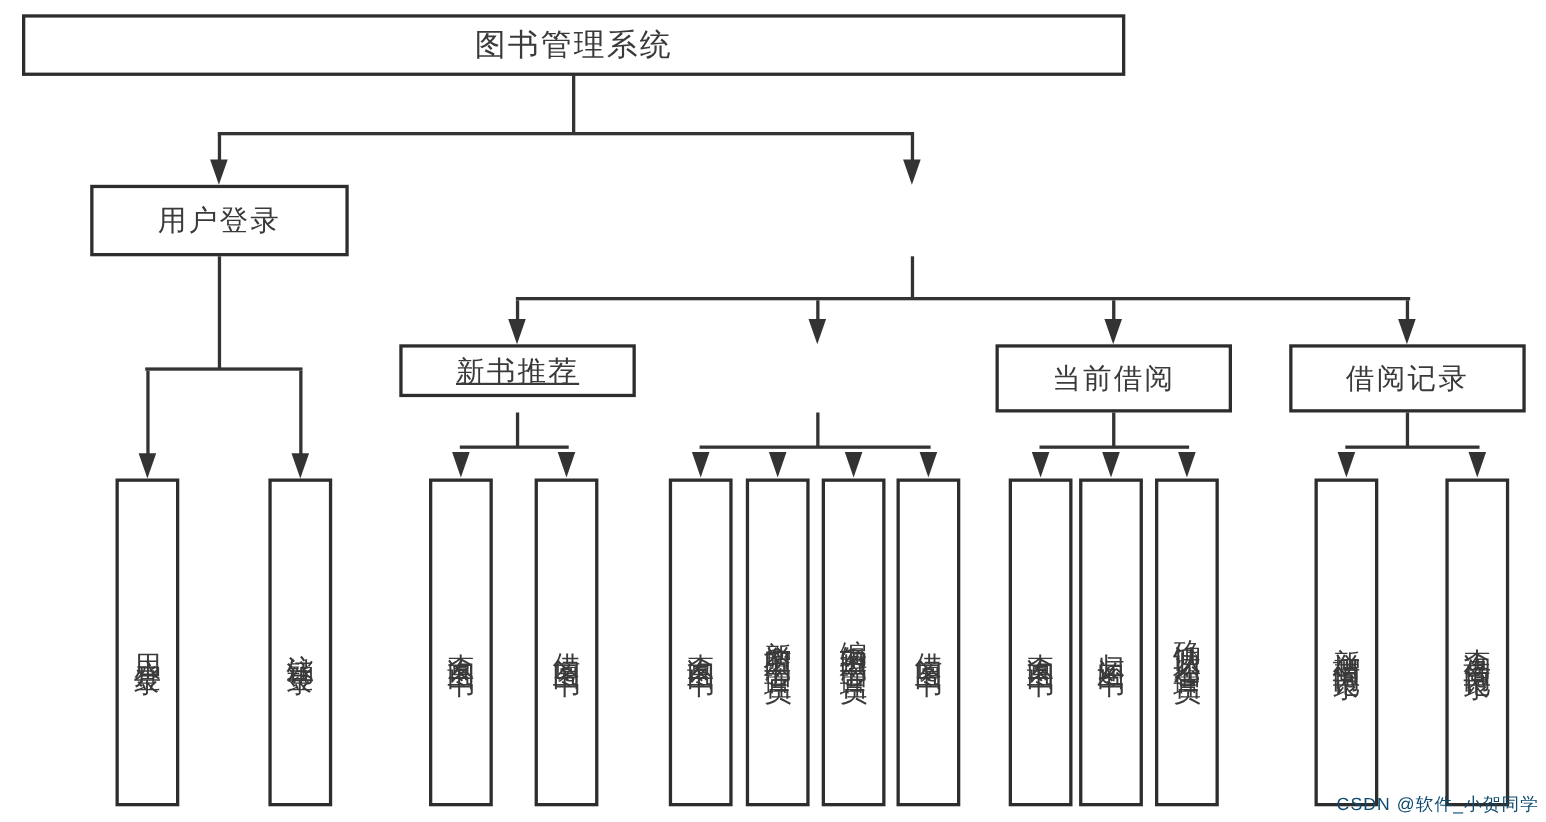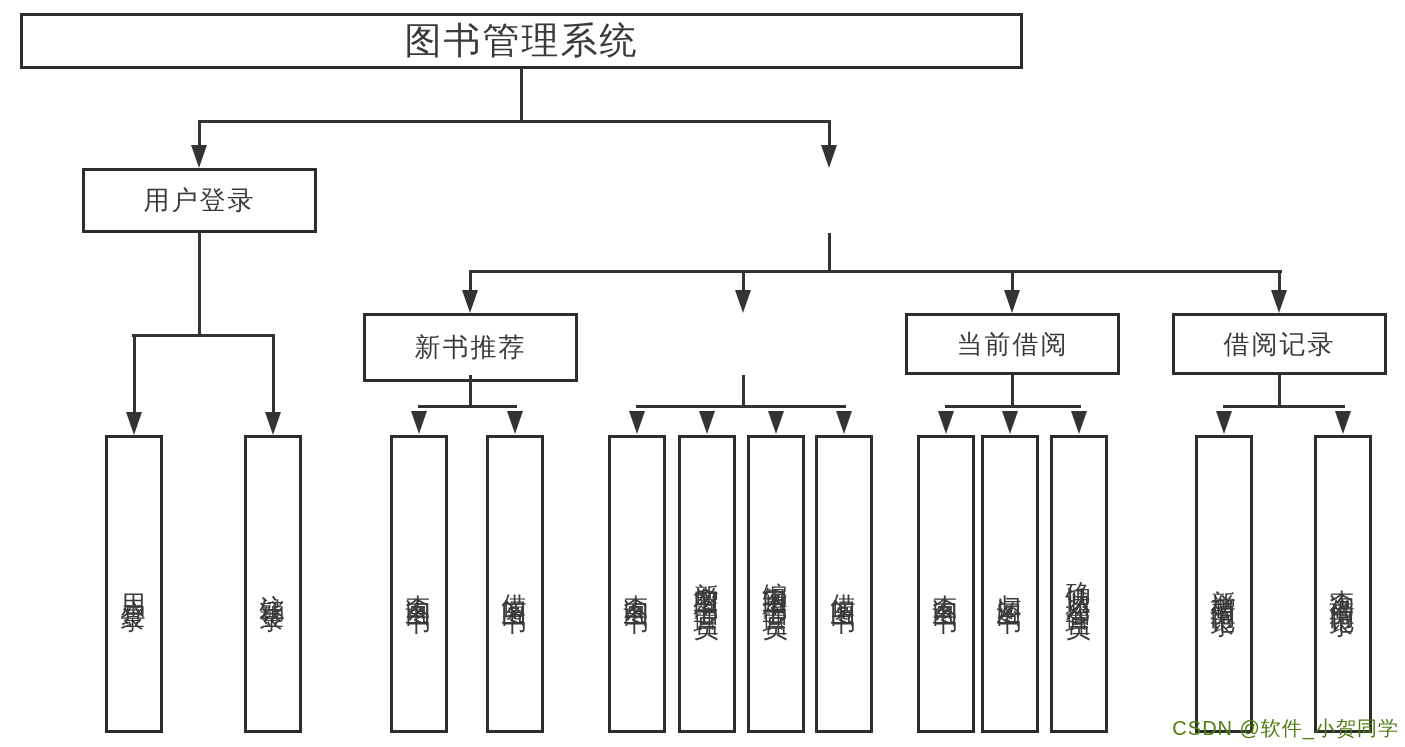--- a/index.html
+++ b/index.html
@@ -17,43 +17,43 @@
     box-sizing:border-box;
     border:3px solid #2d2d2d;
     background:#ffffff;
     display:flex;
     align-items:center;
     justify-content:center;
     text-align:center;
     color:#3a3a3a;
   }
   .h-node{ font-size:26px; letter-spacing:2px; }
-  #root-box{ font-size:37px; }
+  #root-box{ font-size:28px; }
   .v-node{
     writing-mode:vertical-rl;
     text-orientation:mixed;
     font-size:25px;
     letter-spacing:5px;
     top:435px; width:58px; height:298px;
   }
   
   .vl{ position:absolute; width:3px; background:#333333; }
   .hl{ position:absolute; height:3px; background:#333333; }
   .ar{
     position:absolute; width:0; height:0;
     border-left:8px solid transparent;
     border-right:8px solid transparent;
     border-top:23px solid #333333;
   }
   
   #watermark{
     position:absolute;
     right:6px; bottom:5px;
-    font-size:20px;
-    color:#4d7c0f;
+    font-size:16px;
+    color:#0c4a6e;
     letter-spacing:1px;
     z-index:10;
     white-space:nowrap;
   }
 </style>
 </head>
 <body>
 
 <div id="stage">
 
@@ -86,21 +86,21 @@
   <div class="hl" style="left:469px;top:270px;width:813px;"></div>
   <div class="vl" style="left:469px;top:273px;height:17px;"></div>
   <div class="ar" style="left:462px;top:290px;"></div>
   <div class="vl" style="left:742px;top:273px;height:17px;"></div>
   <div class="ar" style="left:735px;top:290px;"></div>
   <div class="vl" style="left:1011px;top:273px;height:17px;"></div>
   <div class="ar" style="left:1004px;top:290px;"></div>
   <div class="vl" style="left:1278px;top:273px;height:17px;"></div>
   <div class="ar" style="left:1271px;top:290px;"></div>
 
-  <div class="node h-node" style="left:363px;top:313px;width:215px;height:69px;">新书推荐</div>
+  <div class="node h-node" style="left:363px;top:313px;width:215px;height:48px;text-decoration:underline;">新书推荐</div>
   <div class="node h-node" style="left:1172px;top:313px;width:215px;height:62px;">借阅记录</div>
   <div class="node h-node" style="left:905px;top:313px;width:215px;height:62px;">当前借阅</div>
 
   <div class="vl" style="left:469px;top:375px;height:32px;"></div>
   <div class="hl" style="left:418px;top:405px;width:99px;"></div>
   <div class="ar" style="left:411px;top:411px;"></div>
   <div class="ar" style="left:507px;top:411px;"></div>
 
   <div class="node v-node" style="left:390px;">
     <span>查询图书</span>

